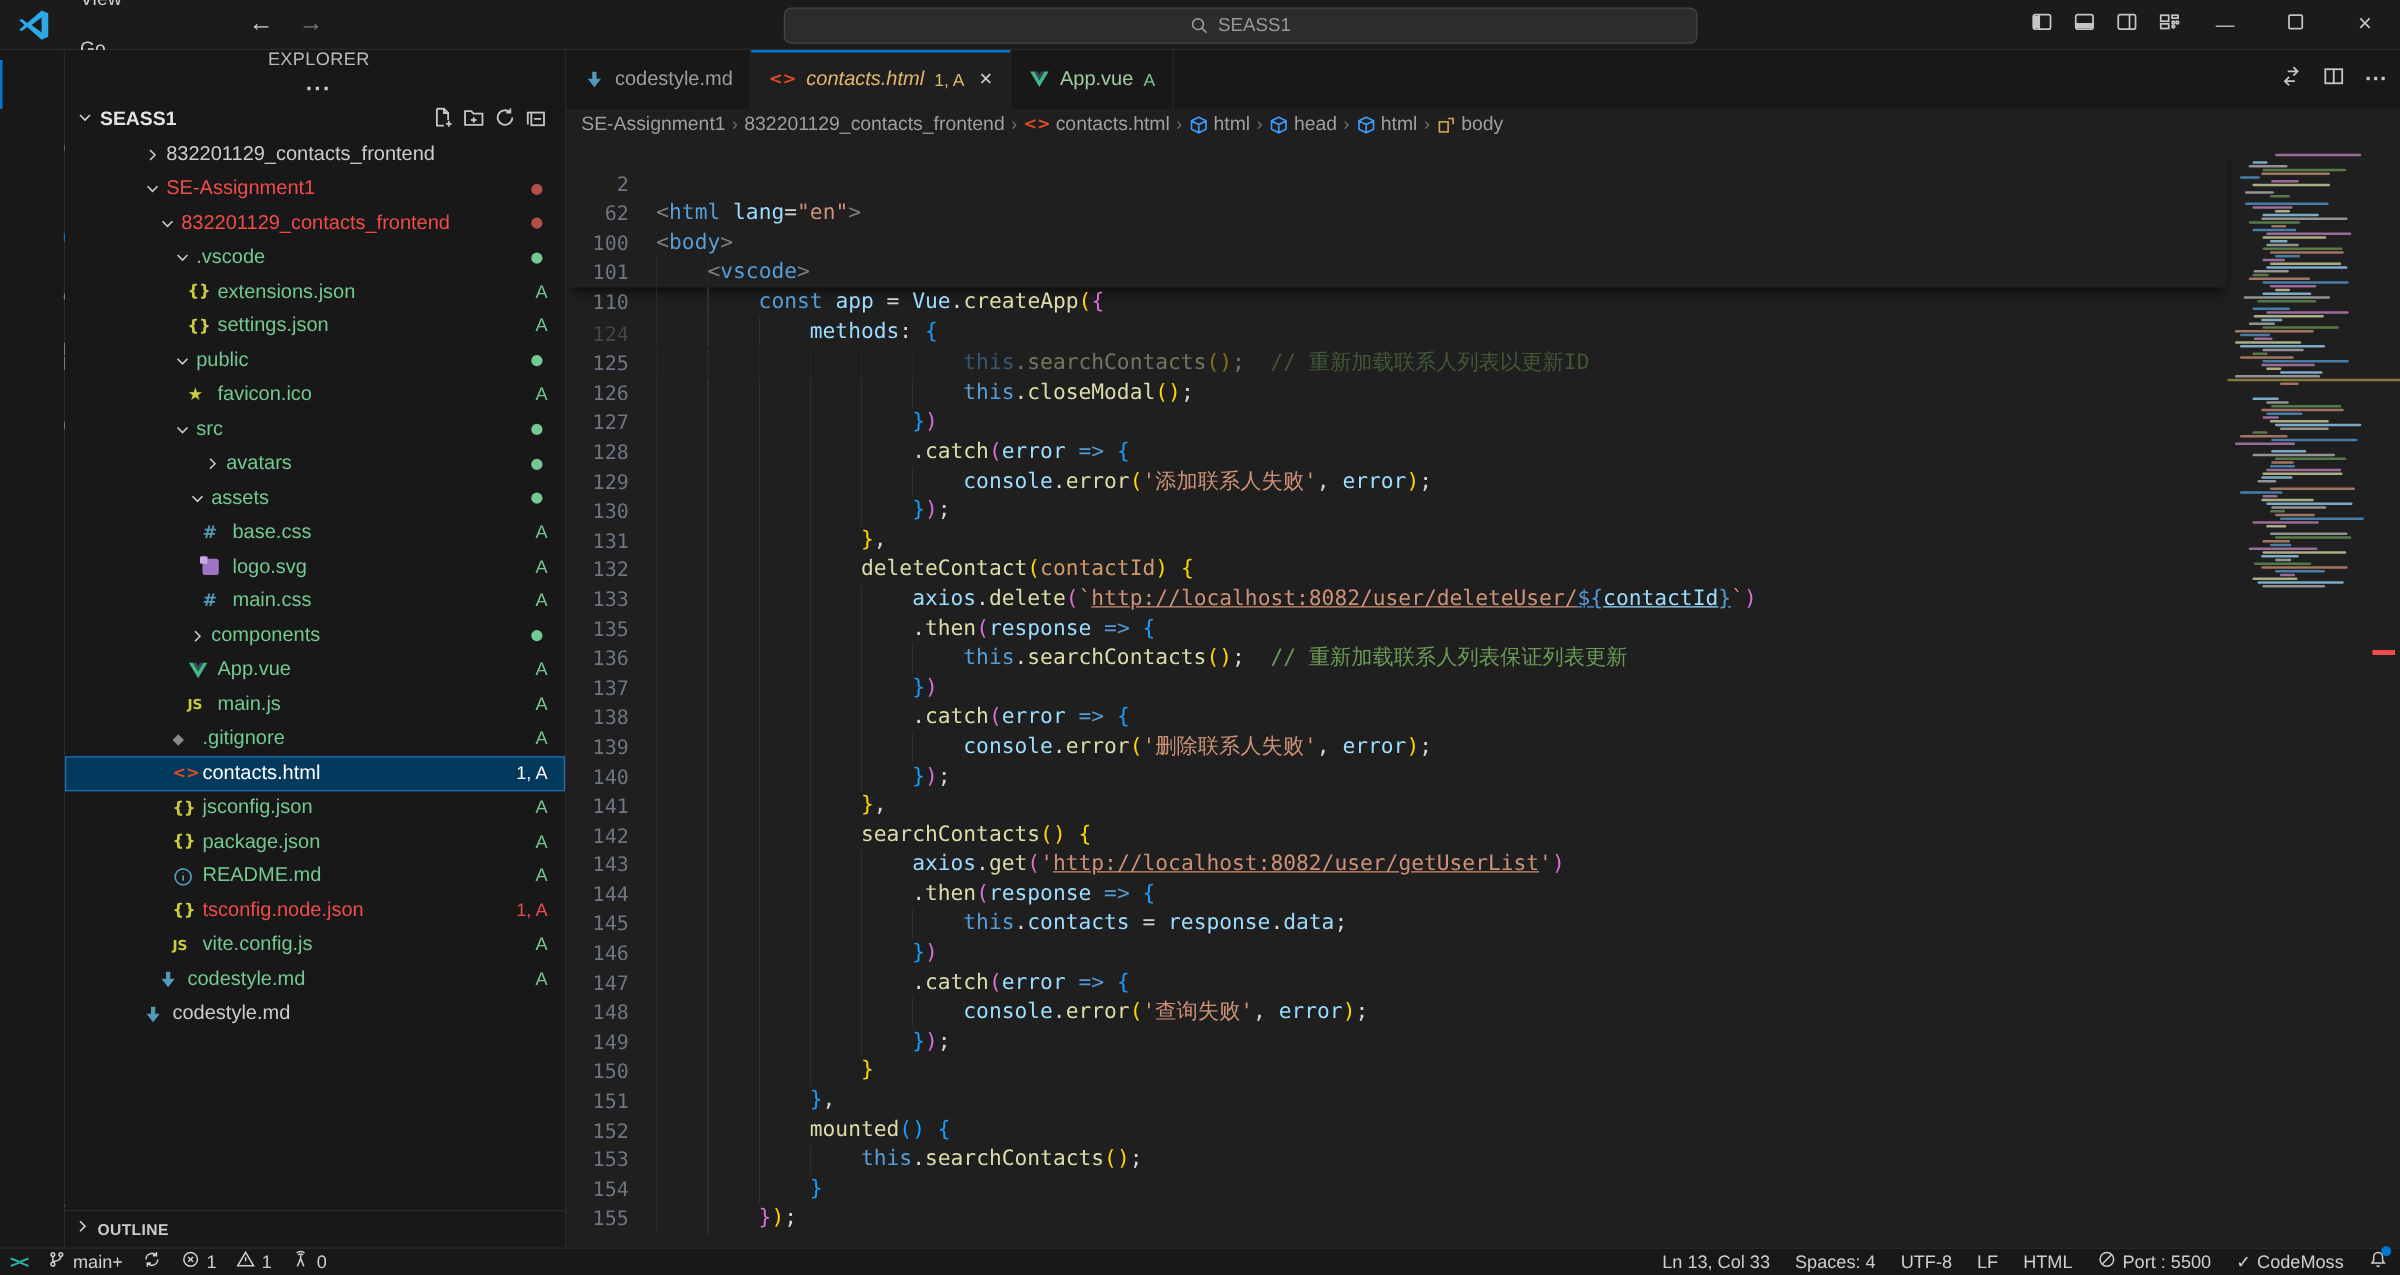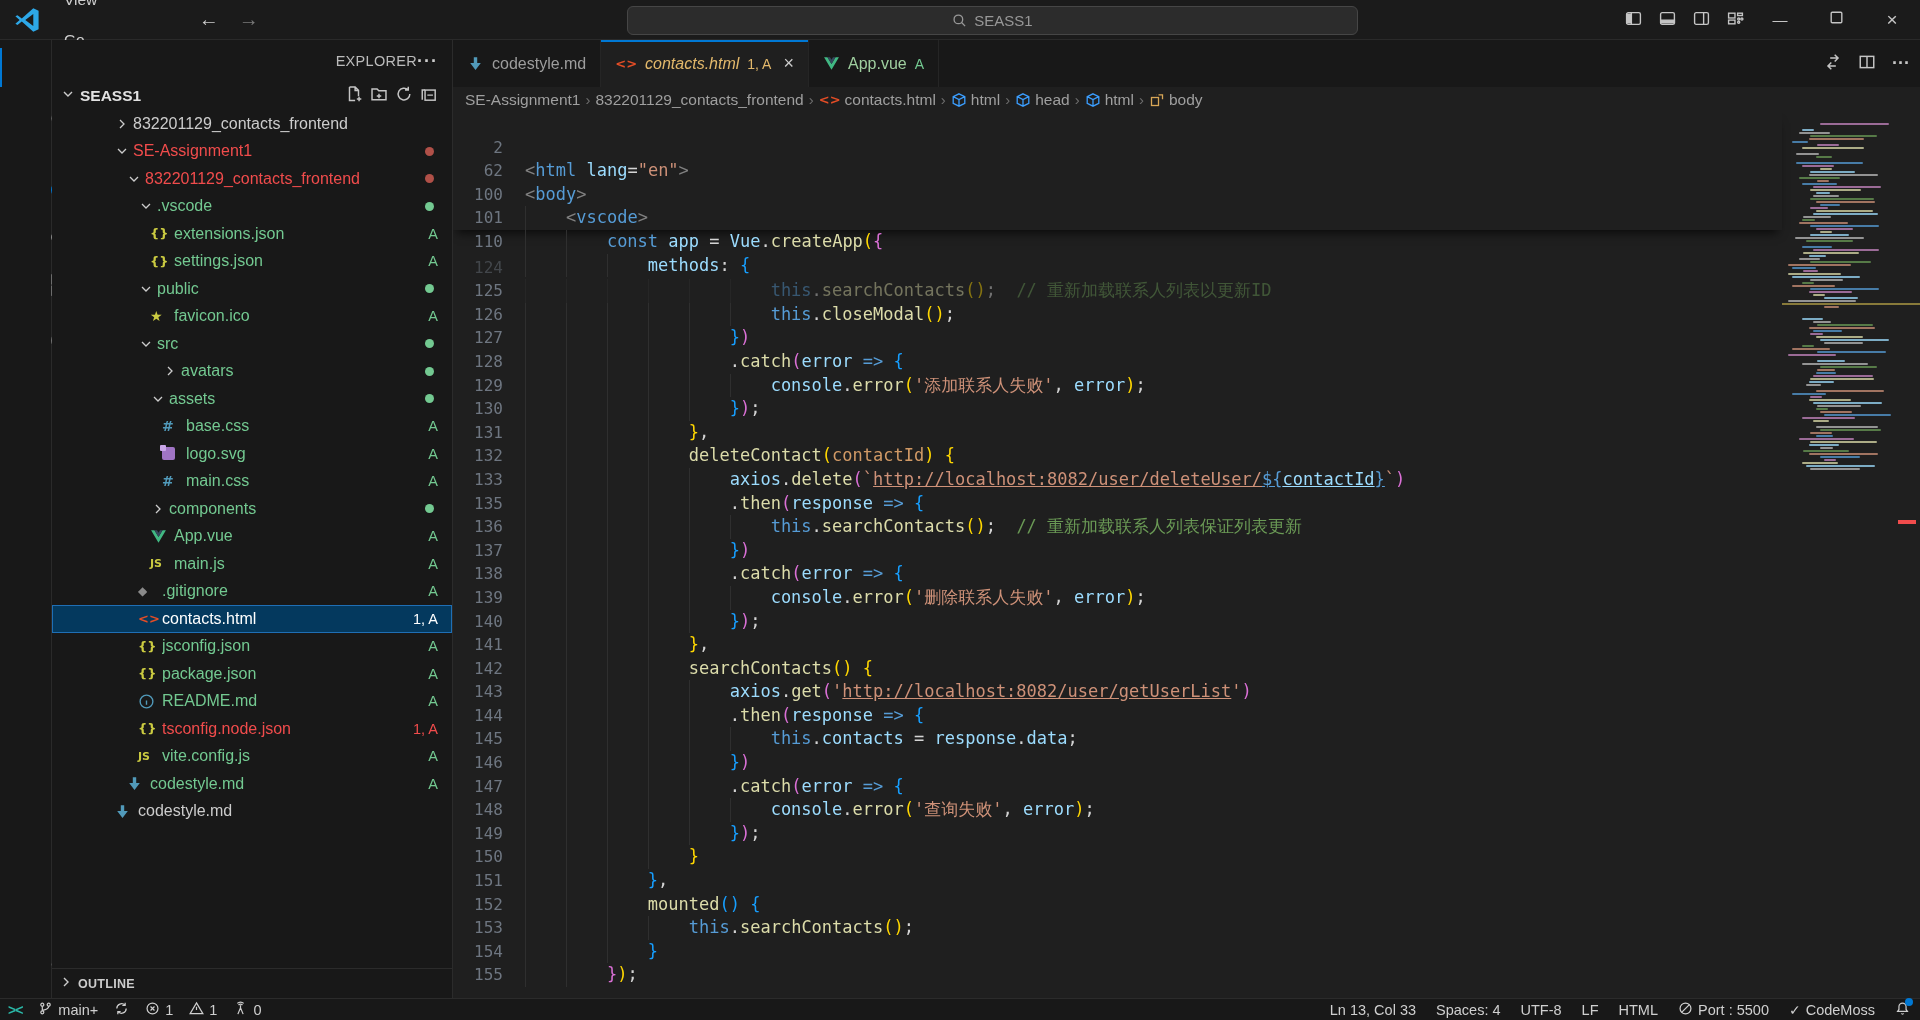--- a/index.html
+++ b/index.html
@@ -27,21 +27,21 @@
   .act-item { position:relative; width:76px; height:55px; display:flex; align-items:center; justify-content:flex-end; color:#868686; }
   .act-item.active { color:#e7e7e7; }
   .act-item.active::before { content:""; position:absolute; left:0; top:8px; bottom:8px; width:2px; background:#0078d4; }
   .act-item svg { width:27px; height:27px; }
   .act-item .tglyph { font-size:23px; }
   .act-badge { position:absolute; right:5px; bottom:6px; min-width:18px; height:18px; border-radius:10px; background:#0078d4; color:#fff; font-size:11px; display:flex; align-items:center; justify-content:center; padding:0 4px; font-weight:bold; }
   .act-bottom { position:absolute; bottom:4px; left:0; width:52px; }
 
   
   .sidebar { position:absolute; left:52px; top:40px; bottom:22px; width:401px; background:#181818; border-right:1px solid #2b2b2b; overflow:hidden; }
-  .sb-header { height:42px; display:flex; align-items:center; justify-content:flex-end; padding:0 14px 0 20px; }
+  .sb-header { height:42px; display:flex; align-items:center; justify-content:space-between; padding:0 14px 0 20px;flex-direction:column; }
   .sb-title { font-size:14.5px; color:#bbbbbb; letter-spacing:.3px; }
   .sb-more { color:#cccccc; font-size:18px; letter-spacing:1px; font-weight:bold; }
   .root-row { height:28px; display:flex; align-items:center; padding-left:8px; }
   .root-row .twisty { width:20px; color:#cccccc; }
   .root-label { font-weight:bold; font-size:15.5px; color:#e2e2e2; flex:1; }
   .root-actions { display:flex; gap:7px; padding-right:14px; color:#c5c5c5; }
   .root-actions svg { width:18px; height:18px; }
   .tree { position:relative; }
   .tree-row { position:relative; height:27.5px; display:flex; align-items:center; font-size:16px; }
   .tree-row .twisty { width:19px; display:flex; align-items:center; color:#cccccc; flex:none; }

